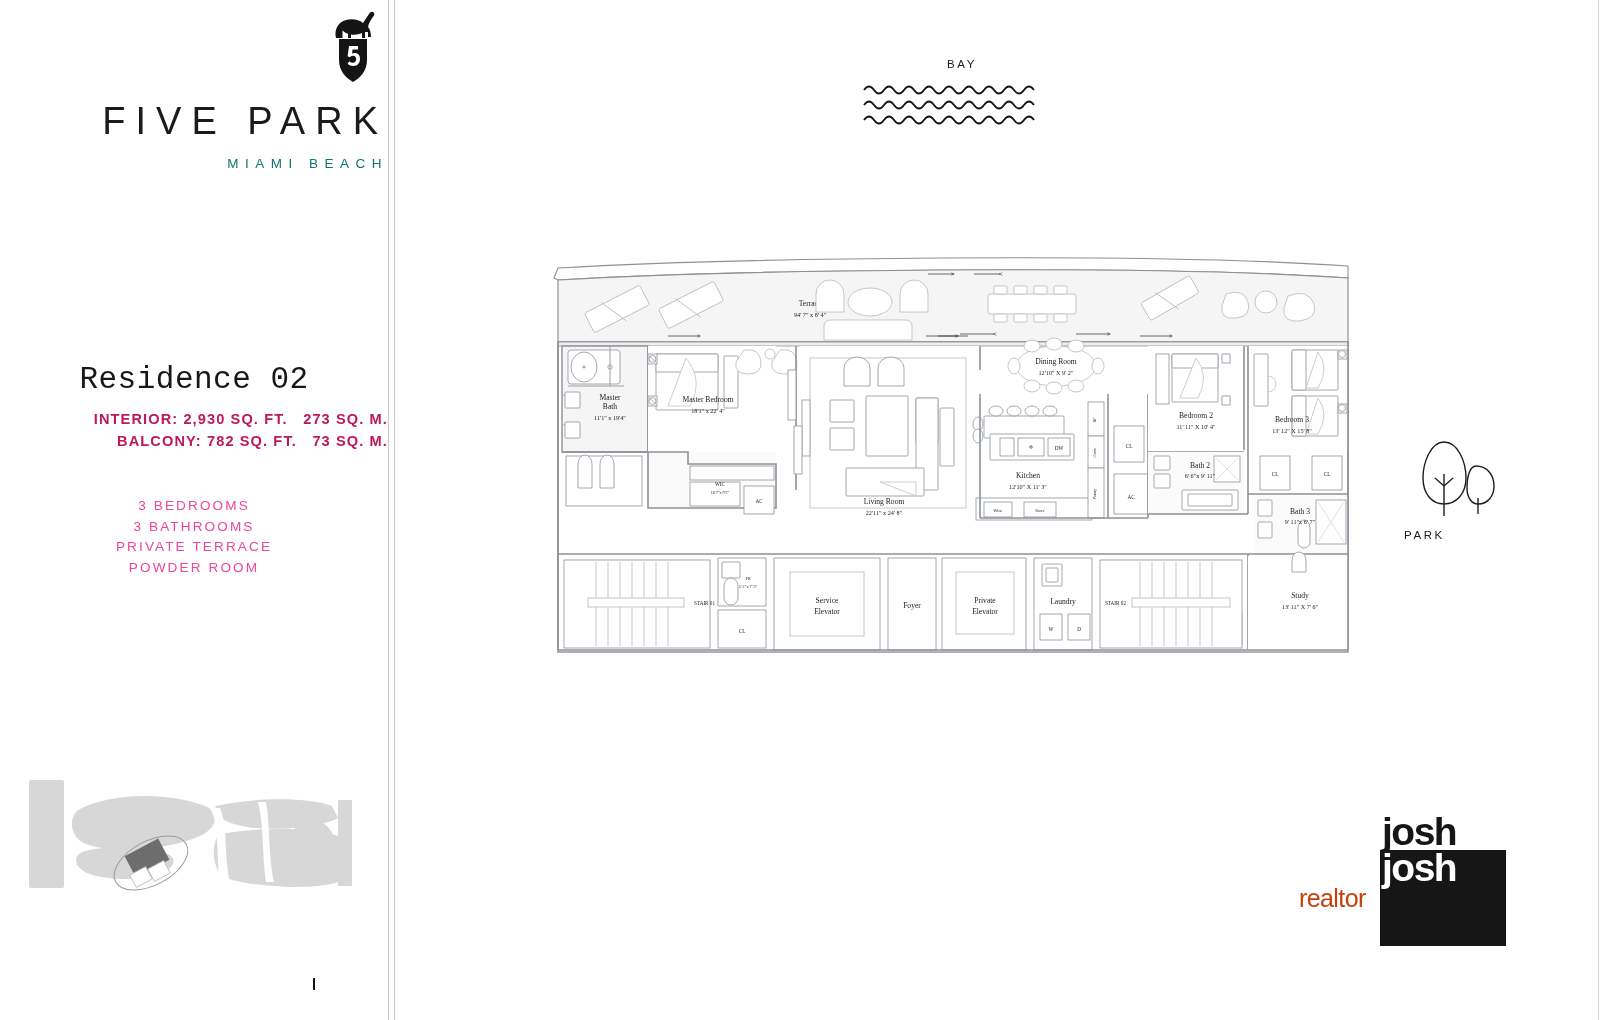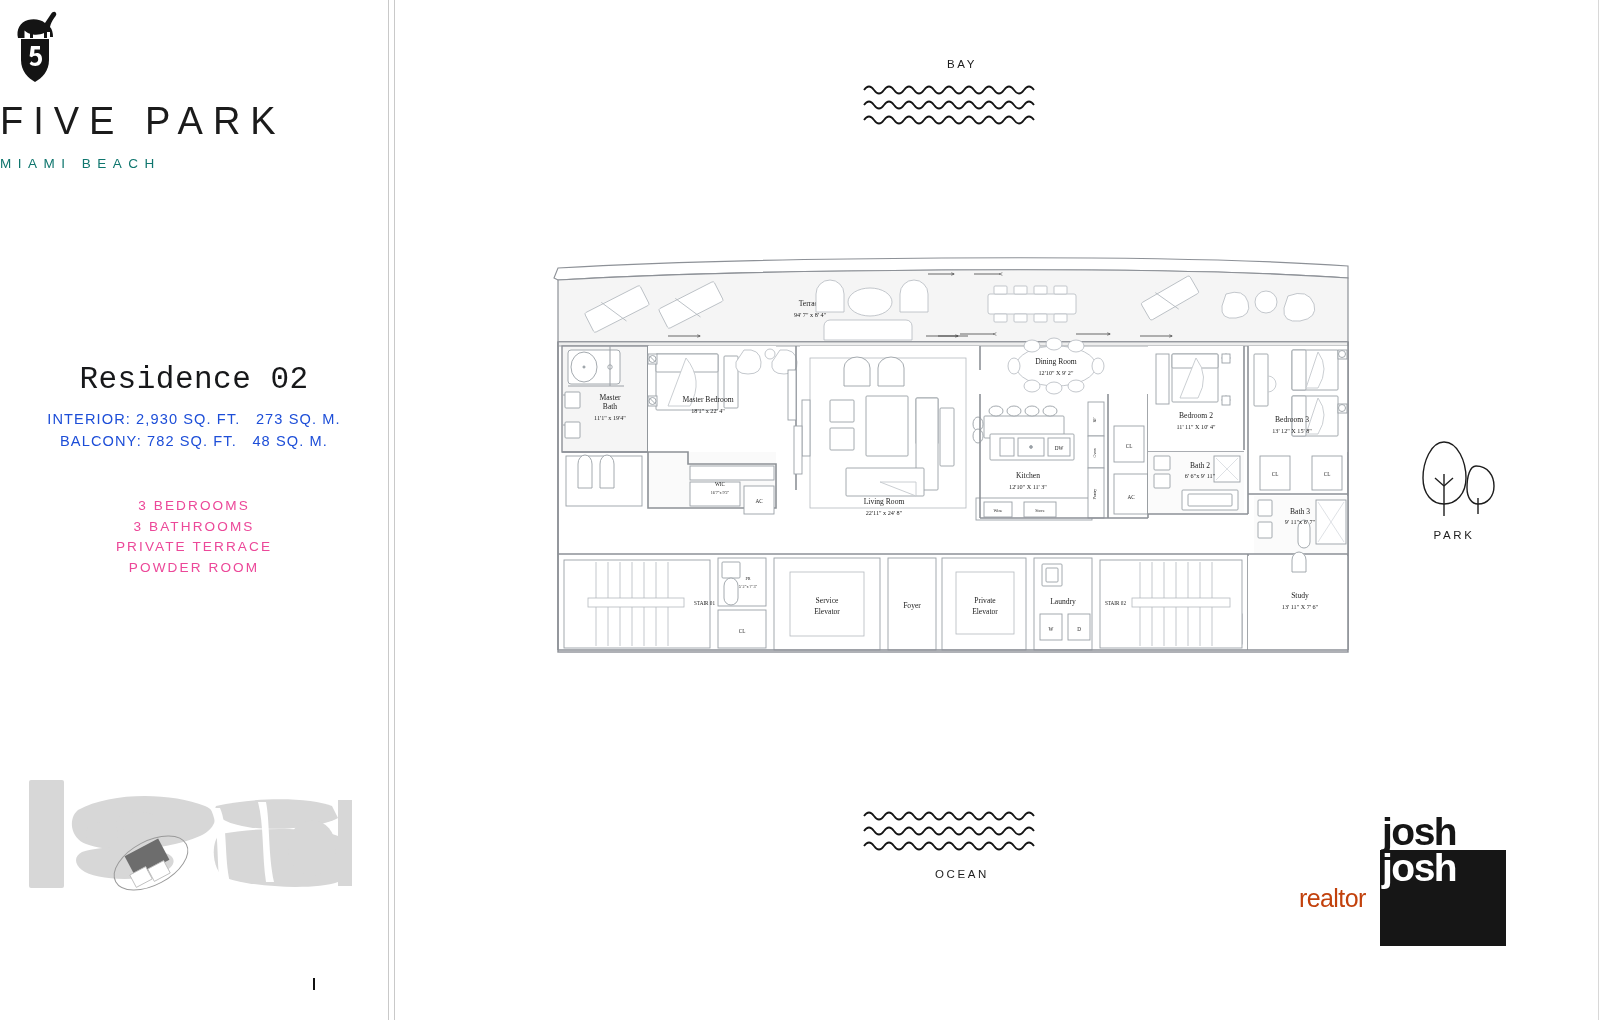--- a/index.html
+++ b/index.html
@@ -29,41 +29,41 @@
     width: 2px; height: 12px; background: #111;
   }
 
   
   .left-panel {
     position: absolute; left: 0; top: 0;
     width: 388px; height: 1020px;
   }
   .logo-wrap {
     position: absolute; left: 0; top: 8px; width: 388px;
-    display: flex; flex-direction: column; align-items: flex-start;
+    display: flex; flex-direction: column; align-items: flex-end;
   }
   .brand-name {
     font-size: 38px; letter-spacing: 10px; font-weight: 400;
     color: #1b1b1b; margin-top: 12px;
     font-family: "Liberation Sans", sans-serif;
   }
   .brand-sub {
     font-size: 13.5px; letter-spacing: 6.5px; color: #0f766e;
     margin-top: 13px; font-weight: 400;
   }
 
   .res-title {
     position: absolute; left: 0; top: 362px; width: 388px;
     text-align: center;
     font-family: Liberation Mono, monospace;
     font-size: 31px; color: #17181a; letter-spacing: 0.5px;
   }
   .specs {
     position: absolute; left: 0; top: 408px; width: 388px;
-    text-align: center; color: #1d4ed8;
+    text-align: right; color: #be185d; font-weight: bold;
   }
   .specs .line {
     font-size: 14.6px; letter-spacing: 1.1px; line-height: 22px;
     white-space: pre;
   }
   .features {
     position: absolute; left: 0; top: 496px; width: 388px;
     text-align: center; color: #ec4899;
   }
   .features .line {
@@ -79,21 +79,21 @@
   }
   .ocean-block {
     position: absolute; left: 862px; top: 806px; width: 200px;
   }
   .water-label {
     text-align: center; font-size: 11.5px; letter-spacing: 2.6px; color: #1d1d1d;
   }
   .bay-block .water-label { margin-bottom: 10px; }
   .ocean-block .water-label { margin-top: 8px; }
 
-  .park-marker { position: absolute; left: 1404px; top: 424px; width: 100px; text-align: center; }
+  .park-marker { position: absolute; left: 1404px; top: 424px; width: 100px; text-align: left; }
   .park-marker .plabel {
     font-size: 11.5px; letter-spacing: 2.6px; color: #1d1d1d; margin-top: 9px;
   }
 
   
   .plan { position: absolute; left: 548px; top: 250px; }
 
   
   .jslogo { position: absolute; left: 1296px; top: 806px; width: 210px; height: 140px; }
   .js-box {
@@ -143,21 +143,21 @@
         <path d="M31 38 L40 38 L40 41.5 L34.5 41.5 L34.2 45.5 C35.5 45 36.8 44.8 38 45.1 C40.6 45.7 42 47.9 42 51 C42 55.2 39.4 58 35.4 58 C33 58 31 57.2 29.6 55.8 L31.4 53.2 C32.4 54.2 33.7 54.8 35 54.8 C36.9 54.8 38.2 53.4 38.2 51.2 C38.2 49 37 47.8 35.2 47.8 C34 47.8 32.9 48.3 31.8 49.2 L29.6 48.2 Z" fill="#ffffff"></path>
       </svg>
       <div class="brand-name">FIVE PARK</div>
       <div class="brand-sub">MIAMI BEACH</div>
     </div>
 
     <div class="res-title">Residence 02</div>
 
     <div class="specs">
       <div class="line">INTERIOR: 2,930 SQ. FT.   273 SQ. M.</div>
-      <div class="line">BALCONY: 782 SQ. FT.   48 SQ. M.</div>
+      <div class="line">BALCONY: 782 SQ. FT.   73 SQ. M.</div>
     </div>
 
     <div class="features">
       <div class="line">3 BEDROOMS</div>
       <div class="line">3  BATHROOMS</div>
       <div class="line">PRIVATE TERRACE</div>
       <div class="line">POWDER ROOM</div>
     </div>
 
     <div class="sitemap">
@@ -194,30 +194,20 @@
     <div class="water-label">BAY</div>
     <svg width="180" height="50" viewBox="0 0 180 50">
       <g fill="none" stroke="#141414" stroke-width="1.8">
         <path d="M2 10 q5 -7 10 0 t10 0 t10 0 t10 0 t10 0 t10 0 t10 0 t10 0 t10 0 t10 0 t10 0 t10 0 t10 0 t10 0 t10 0 t10 0 t10 0"></path>
         <path d="M2 25 q5 -7 10 0 t10 0 t10 0 t10 0 t10 0 t10 0 t10 0 t10 0 t10 0 t10 0 t10 0 t10 0 t10 0 t10 0 t10 0 t10 0 t10 0"></path>
         <path d="M2 40 q5 -7 10 0 t10 0 t10 0 t10 0 t10 0 t10 0 t10 0 t10 0 t10 0 t10 0 t10 0 t10 0 t10 0 t10 0 t10 0 t10 0 t10 0"></path>
       </g>
     </svg>
   </div>
 
-  <div class="ocean-block">
-    <svg width="180" height="50" viewBox="0 0 180 50">
-      <g fill="none" stroke="#141414" stroke-width="1.8">
-        <path d="M2 10 q5 -7 10 0 t10 0 t10 0 t10 0 t10 0 t10 0 t10 0 t10 0 t10 0 t10 0 t10 0 t10 0 t10 0 t10 0 t10 0 t10 0 t10 0"></path>
-        <path d="M2 25 q5 -7 10 0 t10 0 t10 0 t10 0 t10 0 t10 0 t10 0 t10 0 t10 0 t10 0 t10 0 t10 0 t10 0 t10 0 t10 0 t10 0 t10 0"></path>
-        <path d="M2 40 q5 -7 10 0 t10 0 t10 0 t10 0 t10 0 t10 0 t10 0 t10 0 t10 0 t10 0 t10 0 t10 0 t10 0 t10 0 t10 0 t10 0 t10 0"></path>
-      </g>
-    </svg>
-    <div class="water-label">OCEAN</div>
-  </div>
 
   <div class="park-marker">
     <svg width="100" height="92" viewBox="0 0 100 92">
       <g fill="none" stroke="#1d1d1d" stroke-width="1.4">
         <path d="M72 42 C84 42 90 52 90 62 C90 72 84 80 74 80 C68 80 63 74 63 64 C63 52 66 42 72 42 Z"></path>
         <line x1="74" y1="74" x2="74" y2="90"></line>
         <path d="M40 18 C54 18 62 38 62 54 C62 70 52 80 40 80 C28 80 19 70 19 54 C19 38 27 18 40 18 Z"></path>
         <line x1="40" y1="50" x2="40" y2="92"></line>
         <line x1="40" y1="62" x2="31" y2="54"></line>
         <line x1="40" y1="62" x2="49" y2="54"></line>

